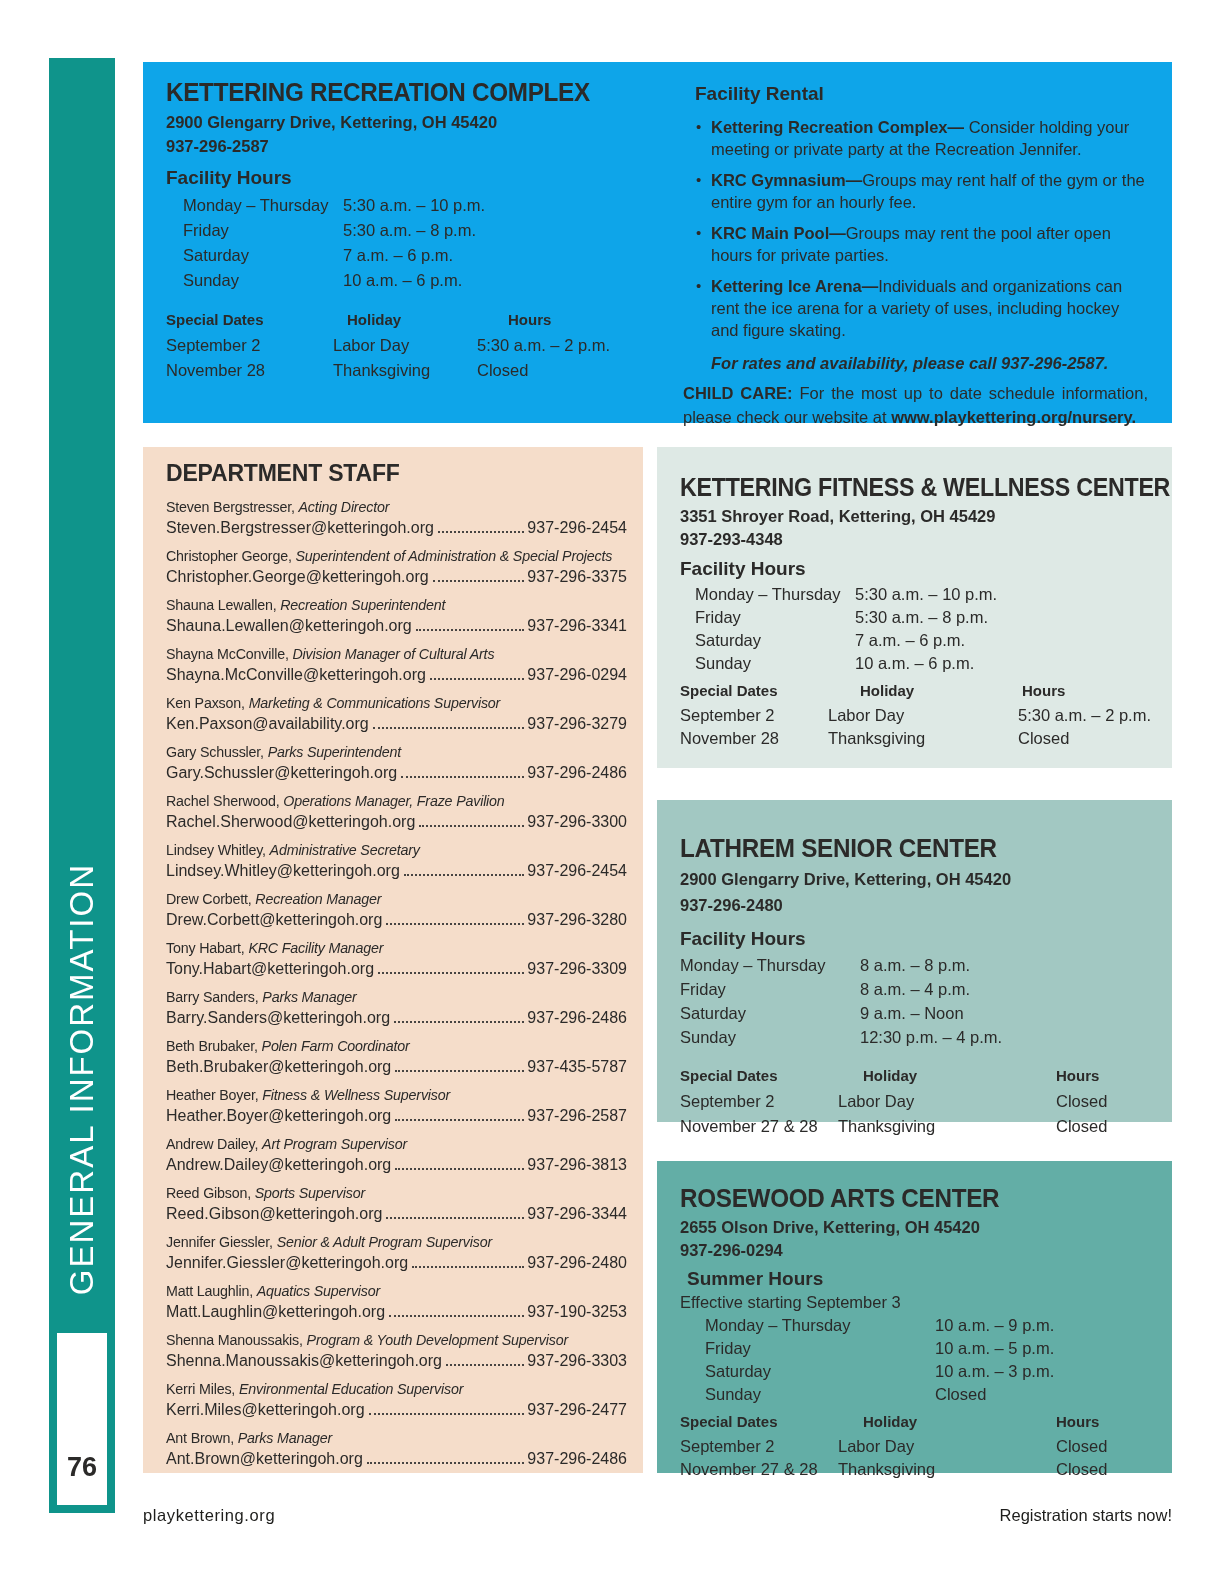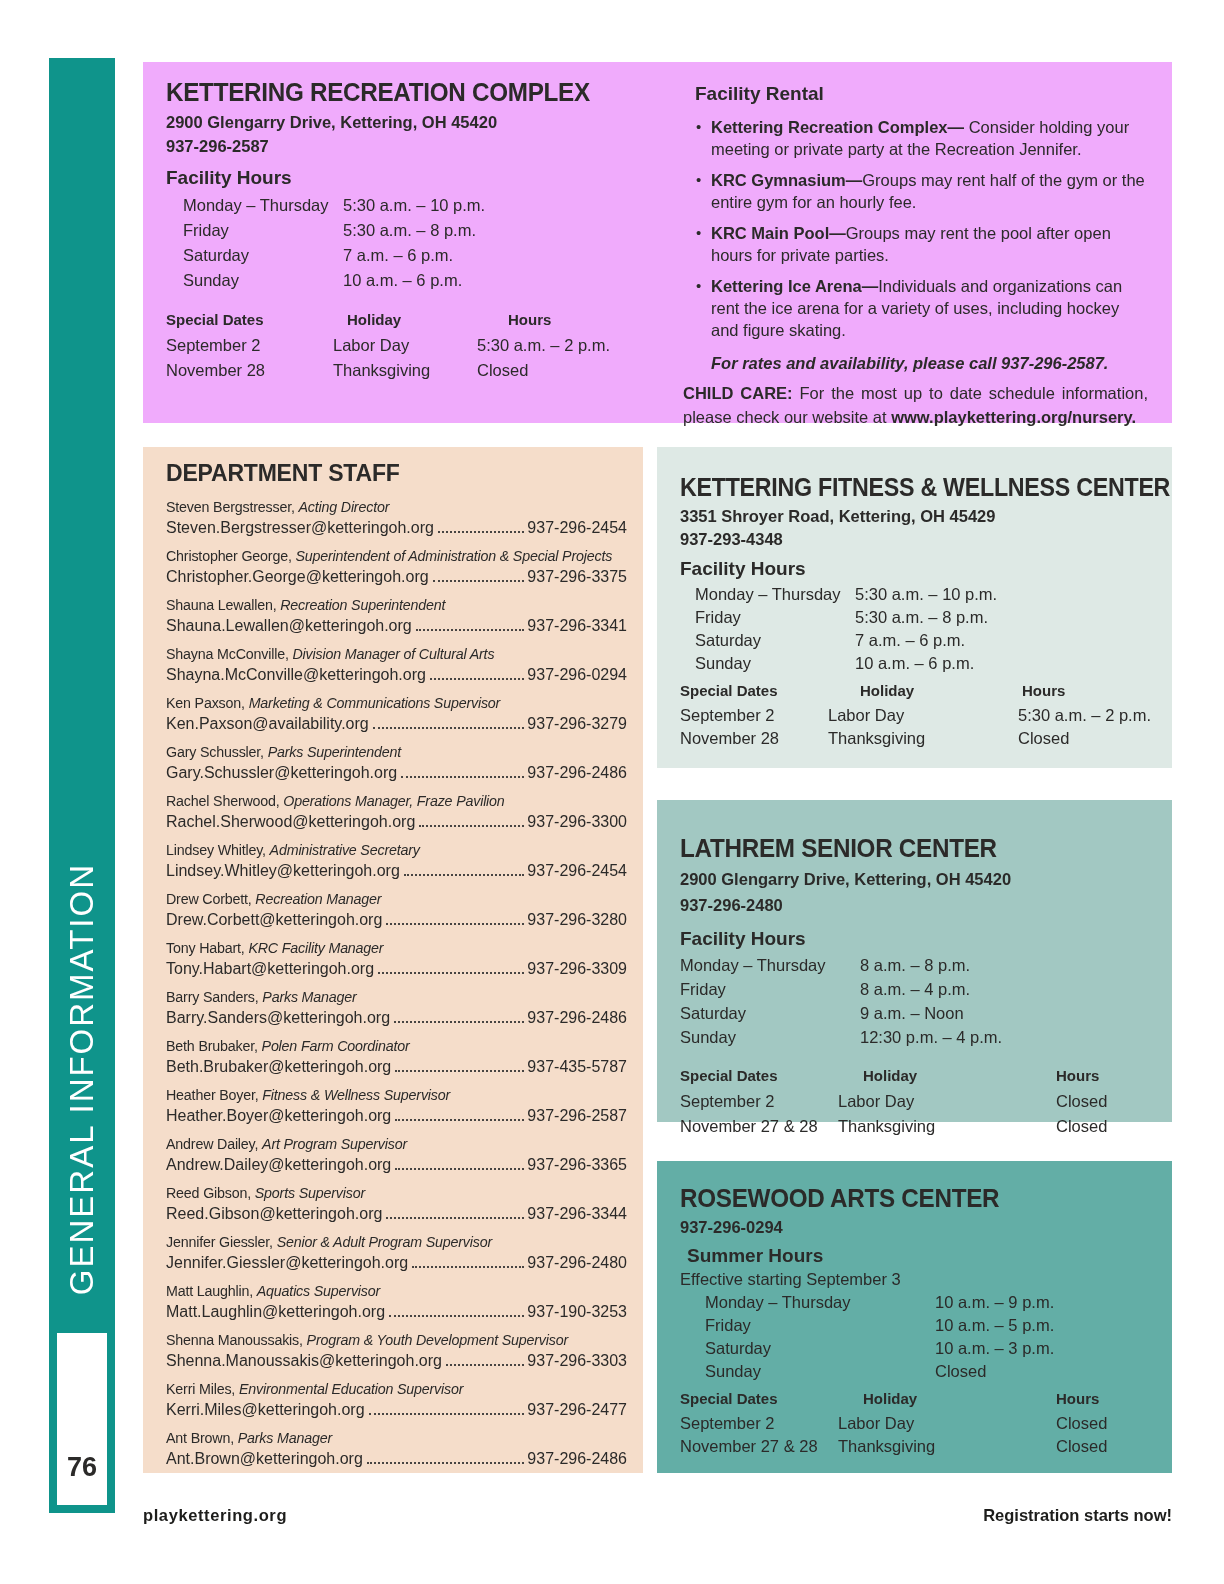--- a/index.html
+++ b/index.html
@@ -45,21 +45,21 @@
   .sp-krc .shead span:nth-child(2){ padding-left:14px; }
   .sp-krc .shead span:nth-child(3){ padding-left:31px; }
   .sp-fit .shead, .sp-fit .srow { grid-template-columns:148px 190px 1fr; }
   .sp-fit .shead span:nth-child(2){ padding-left:32px; }
   .sp-fit .shead span:nth-child(3){ padding-left:4px; }
   .sp-fit { margin-top:2px; } .sp-fit .srow{ line-height:23px; }
   .sp-lr .shead, .sp-lr .srow { grid-template-columns:158px 218px 1fr; }
   .sp-lr .shead span:nth-child(2){ padding-left:25px; }
 
   
-  .box-top { left:143px; top:62px; width:1029px; height:361px; background:#f0abfc; display:flex; }
+  .box-top { left:143px; top:62px; width:1029px; height:361px; background:#0ea5e9; display:flex; }
   .col-left  { width:540px; padding:16px 0 0 23px; }
   .col-right { flex:1; padding:18px 24px 8px 0; }
   .rental-title { padding-left:12px; margin:2px 0 10px; }
   .bullets { list-style:none; }
   .bullets li { display:flex; margin-bottom:9px; font-size:16.5px; line-height:22px; }
   .bullets .bdot { width:15px; margin-left:13px; flex:none; font-size:15px; }
   .rates { font-style:italic; font-weight:700; font-size:16.5px; margin:13px 0 0 28px; }
   .childcare { margin-top:8px; font-size:16.5px; line-height:24px; text-align:justify; }
   .childcare b { font-weight:700; }
 
@@ -81,21 +81,21 @@
   .box-lathrem .addr { line-height:26px; }
   .box-lathrem .h2 { margin:9px 0 2px; }
   .box-rosewood { left:657px; top:1161px; width:515px; height:312px; background:#63aea6; padding:23px 18px 0 23px; }
   .box-rosewood .addr { line-height:23px; }
   .box-rosewood .h2 { margin:5px 7px 0; }
   .effective { font-size:16.5px; line-height:23px; }
 
   
   .footer { position:absolute; left:143px; right:52px; top:1506px;
             display:flex; justify-content:space-between;
-            font-weight:700; font-size:16.5px; color:#1d1d1b; }
+            font-weight:400; font-size:16.5px; color:#1d1d1b; }
   .footer .f-left { letter-spacing:0.6px; }
 </style>
 </head>
 <body>
 
 <div class="page">
 
   <aside class="sidebar">
     <div class="sidebar-label">GENERAL INFORMATION</div>
     <div class="page-num-box">
@@ -302,21 +302,21 @@
           <span class="dots"></span>
           <span class="phone">937-296-2587</span>
         </div>
       </div>
 
       <div class="entry">
         <div class="l1"><span>Andrew Dailey,</span> <em>Art Program Supervisor</em></div>
         <div class="l2">
           <span class="email">Andrew.Dailey@ketteringoh.org</span>
           <span class="dots"></span>
-          <span class="phone">937-296-3365</span>
+          <span class="phone">937-296-3813</span>
         </div>
       </div>
 
       <div class="entry">
         <div class="l1"><span>Reed Gibson,</span> <em>Sports Supervisor</em></div>
         <div class="l2">
           <span class="email">Reed.Gibson@ketteringoh.org</span>
           <span class="dots"></span>
           <span class="phone">937-296-3344</span>
         </div>
@@ -464,20 +464,21 @@
           <span>November 27 &amp; 28</span>
           <span>Thanksgiving</span>
           <span>Closed</span>
         </div>
 
     </div>
   </section>
 
   <section class="box box-rosewood">
     <div class="t1">ROSEWOOD ARTS CENTER</div>
+    <div class="addr">2655 Olson Drive, Kettering, OH 45420</div>
     <div class="addr">937-296-0294</div>
     <div class="h2">Summer Hours</div>
     <div class="effective">Effective starting September 3</div>
     <div class="ros-hours">
 
         <div class="hrow">
           <span>Monday – Thursday</span>
           <span>10 a.m. – 9 p.m.</span>
         </div>
 

